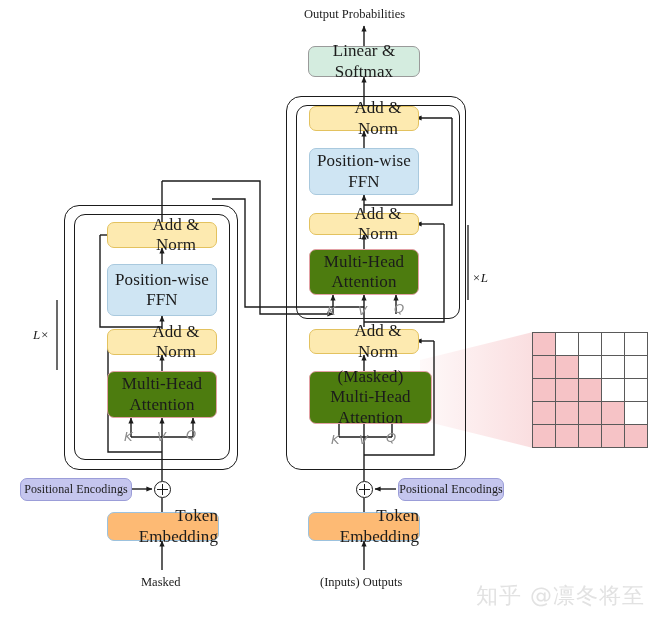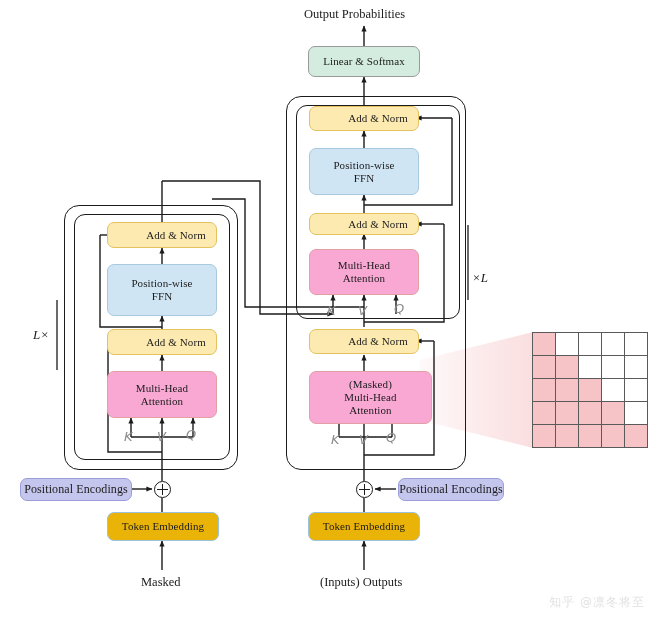--- a/index.html
+++ b/index.html
@@ -20,42 +20,43 @@
 
   
   .node {
     position: absolute;
     box-sizing: border-box;
     display: flex;
     align-items: center;
     justify-content: center;
     text-align: center;
     border-radius: 7px;
-    font-size: 11px;
+    font-size: 17px;
     line-height: 1.18;
     color: #1b1b1b;
     letter-spacing: .1px;
     white-space: pre-line;
   }
   .node.addnorm {
     background: #fdeab0;
     border: 1px solid #e3c25f;
     padding-left: 28px;
   }
   .node.ffn {
     background: #cfe5f3;
     border: 1px solid #a9c9de;
   }
   .node.attn {
-    background: #f9a8d4;
+    background: #4d7c0f;
     border: 1px solid #e2a0a5;
   }
   .node.embed {
-    background: #eab308;
+    background: #fdba74;
     border: 1px solid #9cc2de;
+    text-align: right;
   }
   .node.posenc {
     background: #c5c6ee;
     border: 1px solid #9b9dd8;
     font-size: 12px;
   }
   .node.softmax {
     background: #d4ecdf;
     border: 1px solid #9a9a9a;
   }
@@ -137,21 +138,21 @@
     gap: 1.4px;
   }
   .mask-cell { background: #ffffff; }
   .mask-cell.on { background: #f6c3c6; }
 
   
   #watermark {
     position: absolute;
     right: 12px;
     bottom: 10px;
-    font-size: 12px;
+    font-size: 22px;
     color: #e2e2e2;
     font-family: "DejaVu Sans", sans-serif;
     letter-spacing: 1px;
     white-space: nowrap;
   }
 </style>
 </head>
 <body>
 
 <div id="root">

